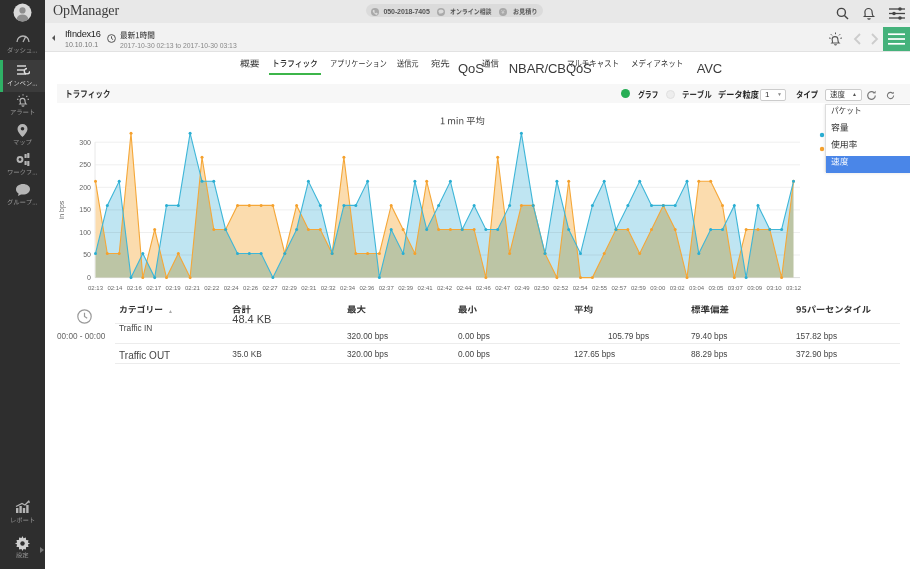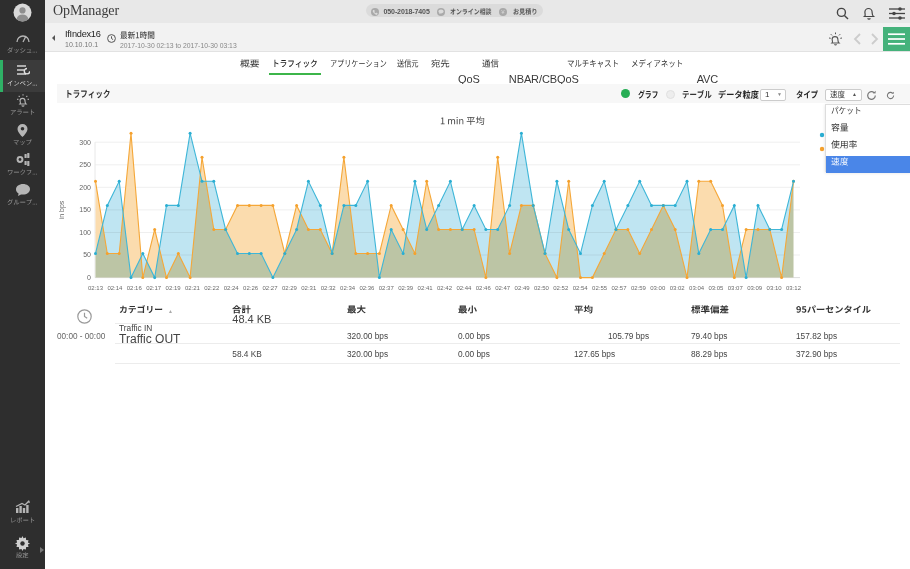--- a/index.html
+++ b/index.html
@@ -2,21 +2,21 @@
 <html><head><meta charset="utf-8">
 <style>
 *{margin:0;padding:0;box-sizing:border-box}
 html,body{width:910px;height:569px;overflow:hidden;font-family:"Liberation Sans",sans-serif;background:#fff;position:relative}
 .abs{position:absolute}
 #sidebar{left:0;top:0;width:45px;height:569px;background:#2e2e2e}
 #topbar{left:45px;top:0;width:865px;height:23px;background:#e8e8e8}
 #logo{position:absolute;left:8px;top:2.5px;font-family:"Liberation Serif",serif;font-size:14px;color:#3c3c3c;letter-spacing:-.1px}
 #pill{position:absolute;left:321px;top:4px;width:177px;height:13px;background:#dbdbdb;border-radius:7px}
 #subhdr{left:45px;top:23px;width:865px;height:29px;background:#f2f2f2;border-bottom:1px solid #e2e2e2}
-.ltab{position:absolute;font-size:11px;color:#3a3a3a;top:73px;letter-spacing:-.1px}
+.ltab{position:absolute;font-size:13px;color:#3a3a3a;top:61px;letter-spacing:-.1px}
 #toolbar{left:57px;top:84px;width:853px;height:19px;background:#f7f7f7}
 .radio{position:absolute;width:9px;height:9px;border-radius:50%}
 .sel{position:absolute;border:1px solid #ccc;background:#fff;border-radius:2px}
 #drop{left:824.5px;top:104px;width:86px;height:67.5px;background:#fff;border:1px solid #ddd;box-shadow:0 1px 3px rgba(0,0,0,.12)}
 #drop .on{position:absolute;left:0;top:50.5px;width:84px;height:17px;background:#4a86e8}
 .hline{position:absolute;background:#ececec;height:1px}
 </style></head>
 <body>
 <svg class="abs" style="left:0;top:0" width="910" height="569" viewBox="0 0 910 569">
 <g stroke="#efefef" stroke-width="1">
@@ -300,28 +300,28 @@
 <svg class="abs" style="left:77px;top:309px" width="15" height="15" viewBox="0 0 15 15" fill="none" stroke="#999" stroke-width="1.2">
     <circle cx="7.5" cy="7.5" r="6.7"></circle>
     <path d="M7.5 3.8 V7.5 L10.2 9.3"></path>
   </svg>
 <div class="abs" style="left:57px;top:332px;width:56px;font-size:8.2px;color:#666">00:00 - 00:00</div>
 <div class="abs" style="left:168px;top:308px;font-size:5px;color:#aaa">▲</div>
 <div class="hline" style="left:115px;top:322.7px;width:785px"></div>
 <div class="hline" style="left:115px;top:343px;width:785px"></div>
 <div class="hline" style="left:115px;top:362.5px;width:785px"></div>
 <div class="abs" style="left:119.1px;top:323px;font-size:8.3px;color:#444">Traffic IN</div>
-<div class="abs" style="left:119.1px;top:332px;font-size:12px;color:#444">Traffic OUT</div>
+<div class="abs" style="left:119.1px;top:350px;font-size:10px;color:#444">Traffic OUT</div>
 <div class="abs" style="left:232.3px;top:313px;font-size:11px;color:#444">48.4 KB</div>
 <div class="abs" style="left:347.0px;top:330.5px;font-size:8.3px;color:#444">320.00 bps</div>
 <div class="abs" style="left:458.0px;top:330.5px;font-size:8.3px;color:#444">0.00 bps</div>
 <div class="abs" style="left:608px;top:330.5px;font-size:8.3px;color:#444">105.79 bps</div>
 <div class="abs" style="left:691.0px;top:330.5px;font-size:8.3px;color:#444">79.40 bps</div>
 <div class="abs" style="left:796.0px;top:330.5px;font-size:8.3px;color:#444">157.82 bps</div>
-<div class="abs" style="left:232.3px;top:348.5px;font-size:8.3px;color:#444">58.4 KB</div>
+<div class="abs" style="left:232.3px;top:348.5px;font-size:8.3px;color:#444">35.0 KB</div>
 <div class="abs" style="left:347.0px;top:348.5px;font-size:8.3px;color:#444">320.00 bps</div>
 <div class="abs" style="left:458.0px;top:348.5px;font-size:8.3px;color:#444">0.00 bps</div>
 <div class="abs" style="left:574.0px;top:348.5px;font-size:8.3px;color:#444">127.65 bps</div>
 <div class="abs" style="left:691.0px;top:348.5px;font-size:8.3px;color:#444">88.29 bps</div>
 <div class="abs" style="left:796.0px;top:348.5px;font-size:8.3px;color:#444">372.90 bps</div>
 
 <div class="abs" id="sidebar">
   <svg class="abs" style="left:13px;top:3px" width="19" height="19" viewBox="0 0 19 19">
       <circle cx="9.5" cy="9.5" r="9" fill="#d9d9d9"></circle>
       <circle cx="9.5" cy="7.4" r="3.1" fill="#8e8e8e"></circle>

